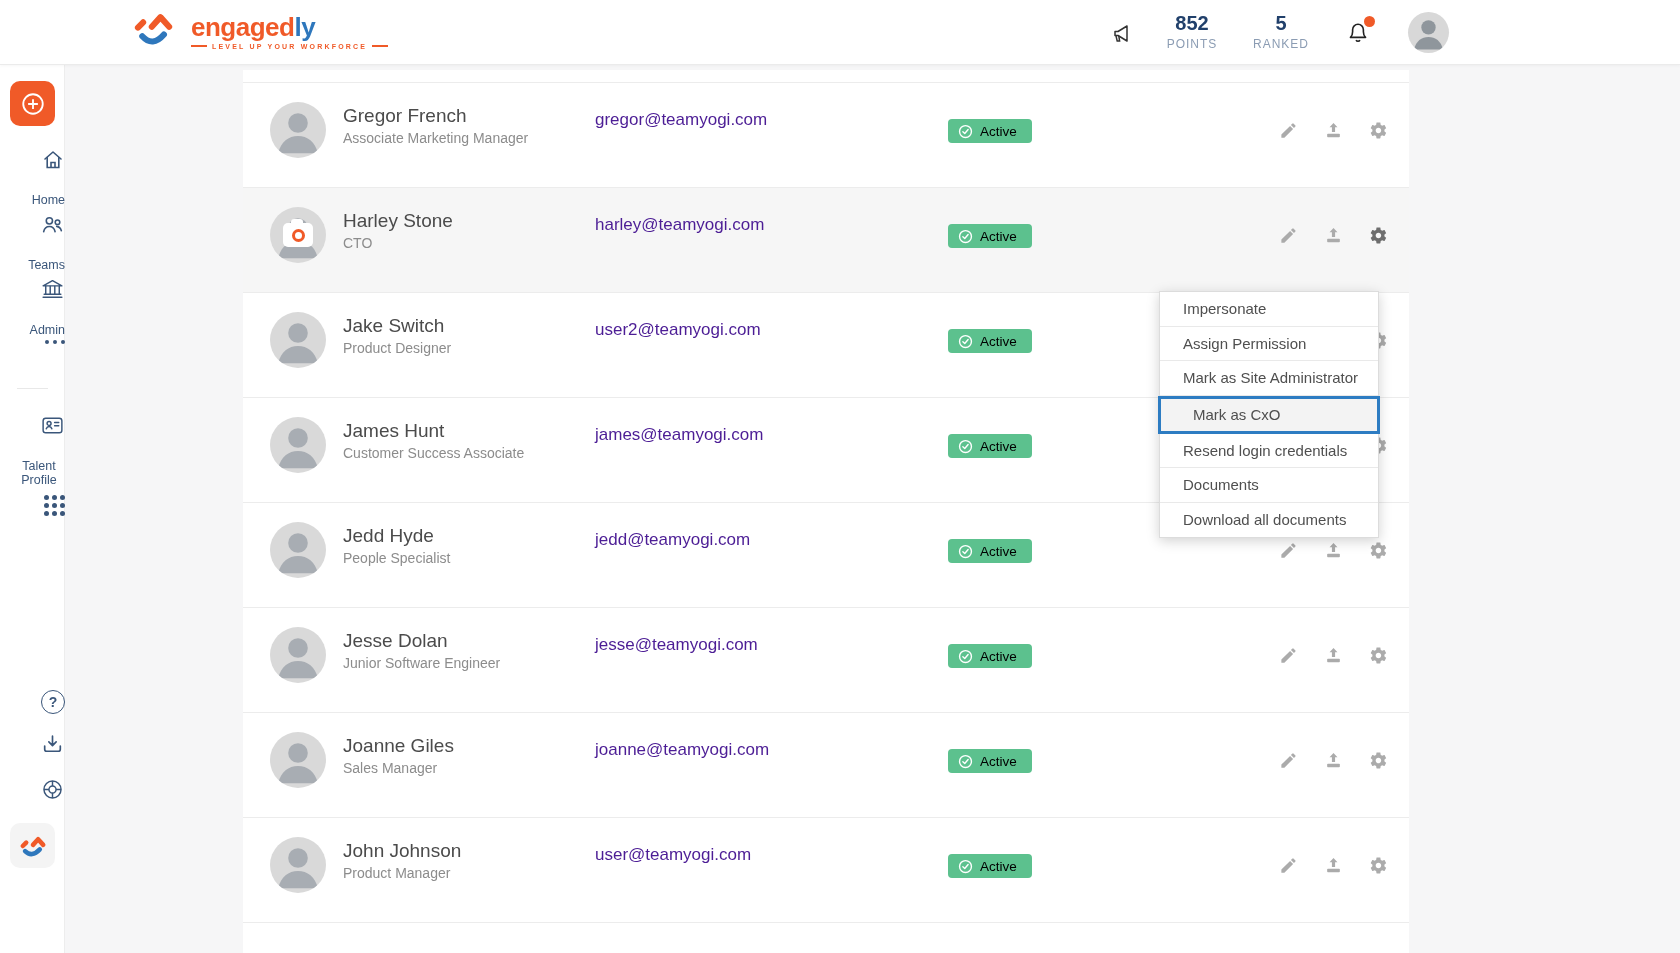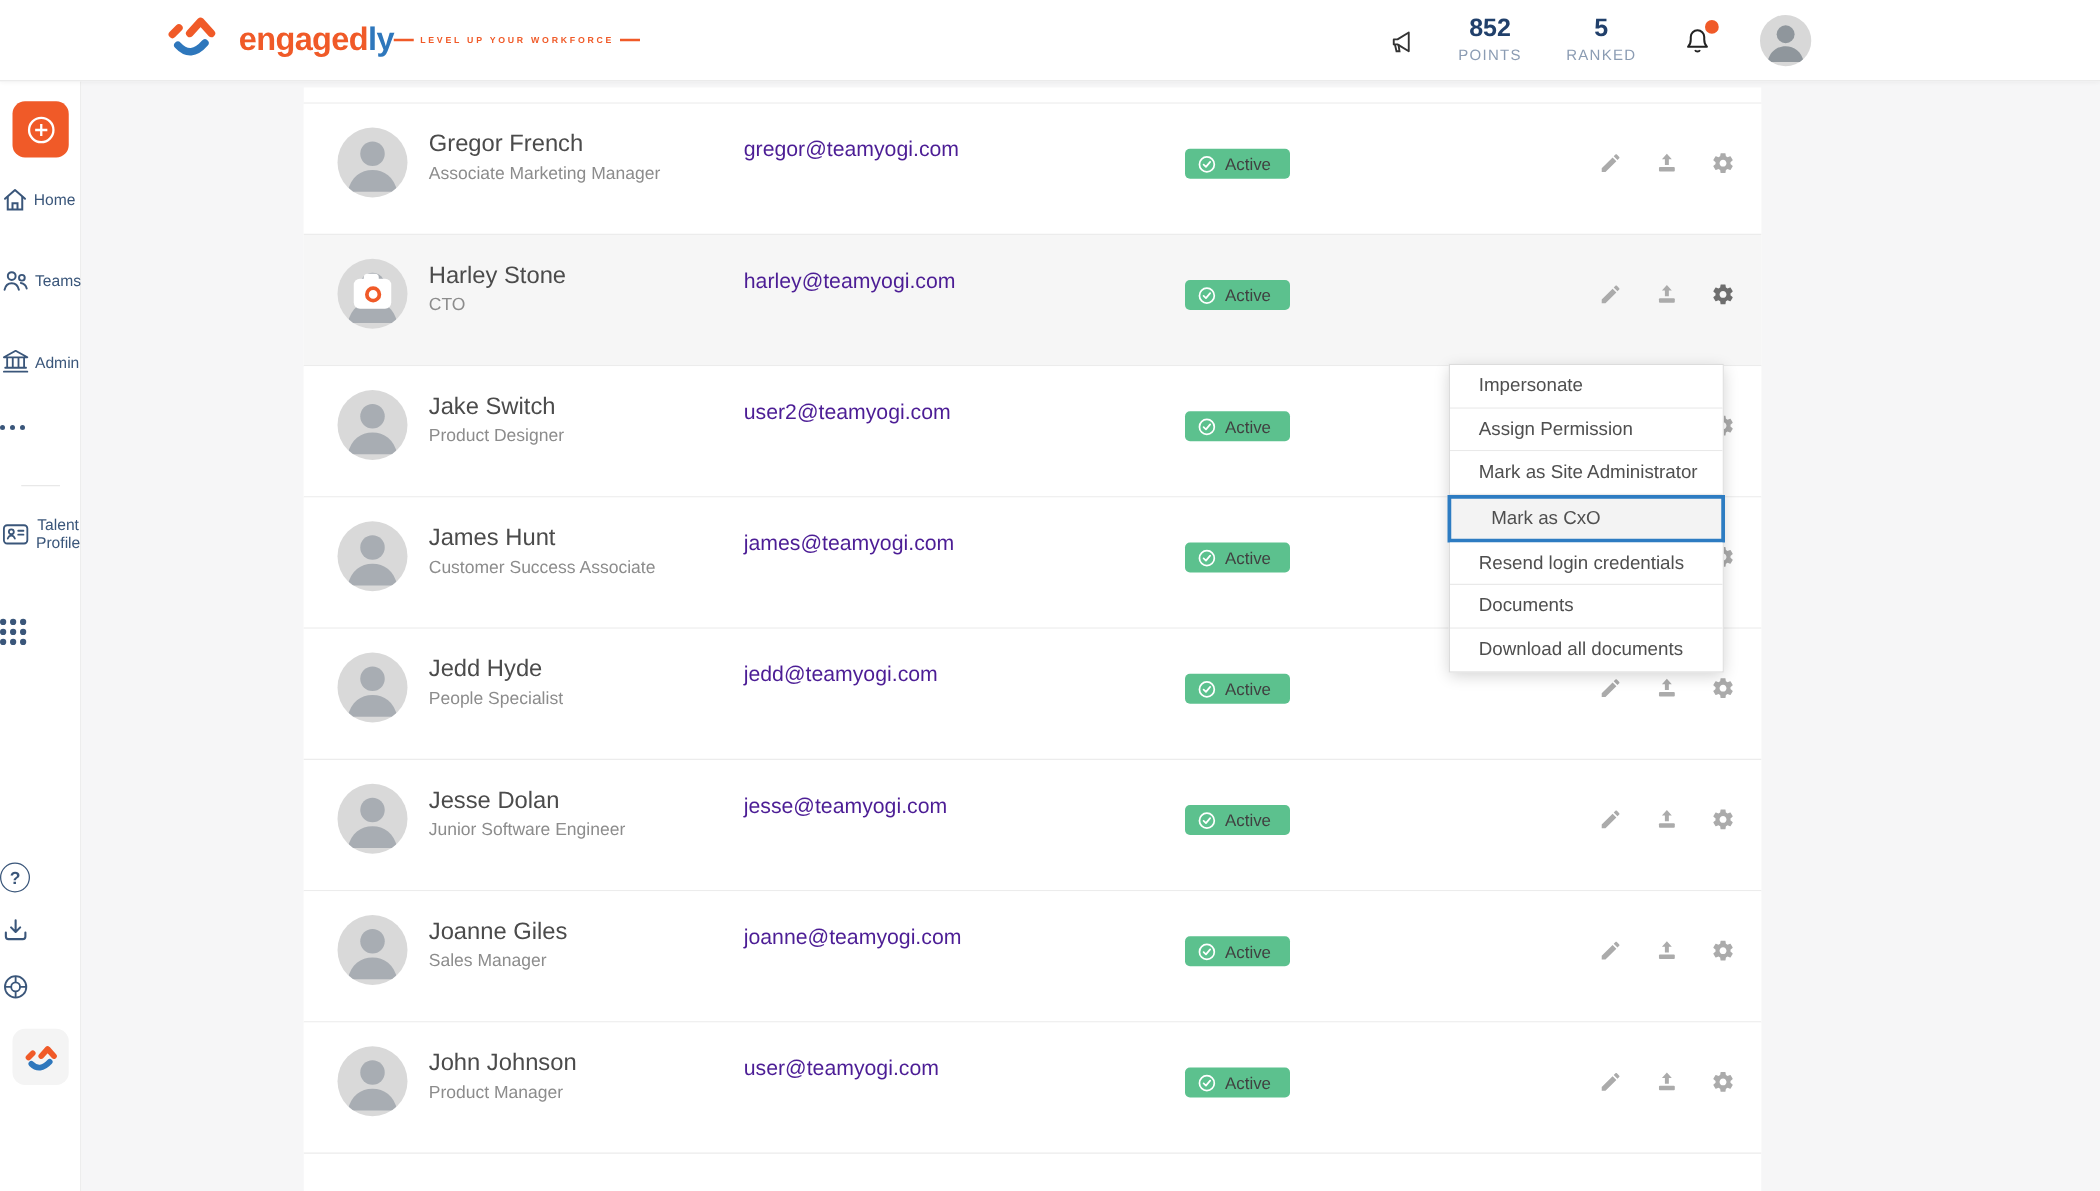--- a/index.html
+++ b/index.html
@@ -5,21 +5,21 @@
   * { margin:0; padding:0; box-sizing:border-box; }
   html,body { width:1680px; height:953px; }
   body { font-family:"Liberation Sans","DejaVu Sans",sans-serif; background:#f6f6f7; overflow:hidden; }
   .page { position:relative; width:1680px; height:953px; overflow:hidden; background:#f6f6f7; }
 
   
   .header { position:absolute; top:0; left:0; width:1680px; height:65px; background:#fff;
             border-bottom:1px solid #ebebeb; box-shadow:0 1px 3px rgba(0,0,0,.04); z-index:20; }
   .logo { position:absolute; left:131px; top:8px; display:flex; align-items:center; cursor:pointer; }
   .logo-mark { width:52px; height:46px; }
-  .logo-textblock { margin-left:8px; display:flex; flex-direction:row; }
+  .logo-textblock { margin-left:8px; display:flex; flex-direction:column; }
   .logo-word { font-size:26px; font-weight:700; letter-spacing:-0.5px; line-height:28px; }
   .logo-word .p1 { color:#F05A28; }
   .logo-word .p2 { color:#2E77BC; }
   .logo-tag { display:flex; align-items:center; gap:5px; margin-top:2px; }
   .logo-tag .dash { width:16px; height:2px; background:#F05A28; }
   .logo-tag .tag-text { font-size:7px; letter-spacing:2.2px; color:#F05A28; font-weight:700; white-space:nowrap; }
 
   .hdr-icon { position:absolute; top:20px; width:26px; height:26px; cursor:pointer; }
   .megaphone { left:1110px; }
   .stat { position:absolute; top:12px; width:70px; text-align:center; cursor:pointer; }
@@ -30,22 +30,22 @@
   .bell-wrap { position:absolute; left:1344px; top:18px; width:30px; height:30px; cursor:pointer; }
   .bell-dot { position:absolute; right:-1px; top:-2px; width:11px; height:11px; border-radius:50%; background:#F05A28; }
   .hdr-avatar { position:absolute; left:1408px; top:12px; width:41px; height:41px; border-radius:50%;
                 background:#d8d8d8; overflow:hidden; cursor:pointer; }
 
   
   .sidebar { position:absolute; top:65px; left:0; width:65px; height:888px; background:#fff;
              border-right:1px solid #ededed; z-index:15; }
   .add-btn { position:absolute; left:10px; top:16px; width:45px; height:45px; border:none; border-radius:10px;
              background:#F05A28; display:flex; align-items:center; justify-content:center; cursor:pointer; }
-  .nav-item { position:absolute; left:0; width:65px; display:flex; flex-direction:row; align-items:center;
-              gap:3px; cursor:pointer; }
+  .nav-item { position:absolute; left:0; width:65px; display:flex; flex-direction:column; align-items:flex-end;
+              gap:21px; cursor:pointer; }
   .nav-label { font-size:12.5px; color:#3A567A; text-align:center; line-height:14px; }
   .ni-home { top:83px; } .ni-teams { top:147px; } .ni-admin { top:212px; }
   .ni-more { top:275px; } .ni-talent { top:348px; } .ni-apps { top:430px; }
   .dots3 { display:flex; gap:4px; }
   .dots3 i { width:4px; height:4px; border-radius:50%; background:#3A567A; }
   .side-divider { position:absolute; left:17px; top:323px; width:31px; height:1px; background:#e8e8e8; }
   .grid9 { display:grid; grid-template-columns:repeat(3,5px); grid-template-rows:repeat(3,5px); gap:3px; }
   .grid9 i { width:5px; height:5px; border-radius:50%; background:#3A567A; }
   .ni-help { top:625px; } .ni-downloads { top:667px; } .ni-support { top:712px; }
   .help-circle { width:24px; height:24px; border:1.6px solid #3A567A; border-radius:50%;
@@ -67,21 +67,21 @@
               display:flex; align-items:center; justify-content:center; }
   .cam-body::before { content:""; position:absolute; top:-4px; left:8px; width:12px; height:6px;
                       background:#fff; border-radius:3px 3px 0 0; }
   .cam-lens { width:13px; height:13px; border:3.5px solid #F05A28; border-radius:50%; }
   .who { position:absolute; left:100px; top:21px; }
   .u-name { font-size:19px; color:#4B4B4B; line-height:24px; }
   .u-title { font-size:14px; color:#8C8C8C; margin-top:2px; }
   .u-email { position:absolute; left:352px; top:27px; font-size:17px; color:#4c1d95; }
   .badge { position:absolute; left:705px; top:36px; height:24px; display:inline-flex; align-items:center;
            gap:7px; padding:0 15px 0 10px; border-radius:4px; background:#5CC18E; cursor:default; }
-  .badge span { color:#404040; font-size:13.5px; }
+  .badge span { color:#000000; font-size:13.5px; }
   .actions { position:absolute; left:1036px; top:38px; display:flex; gap:26px; }
   .act { width:19px; height:19px; cursor:pointer; }
   .act svg { display:block; }
   .act svg path, .act svg rect { fill:#ABABAB; }
   .act.gear-active svg path { fill:#6E6E6E; }
 
   
   .menu { position:absolute; left:1159px; top:266px; width:220px; background:#fff; z-index:30;
           border:1px solid #dcdcdc; box-shadow:0 3px 12px rgba(0,0,0,.18);margin-top:25px; }
   .menu-item { height:34.5px; display:flex; align-items:center; padding-left:23px; font-size:15px;

